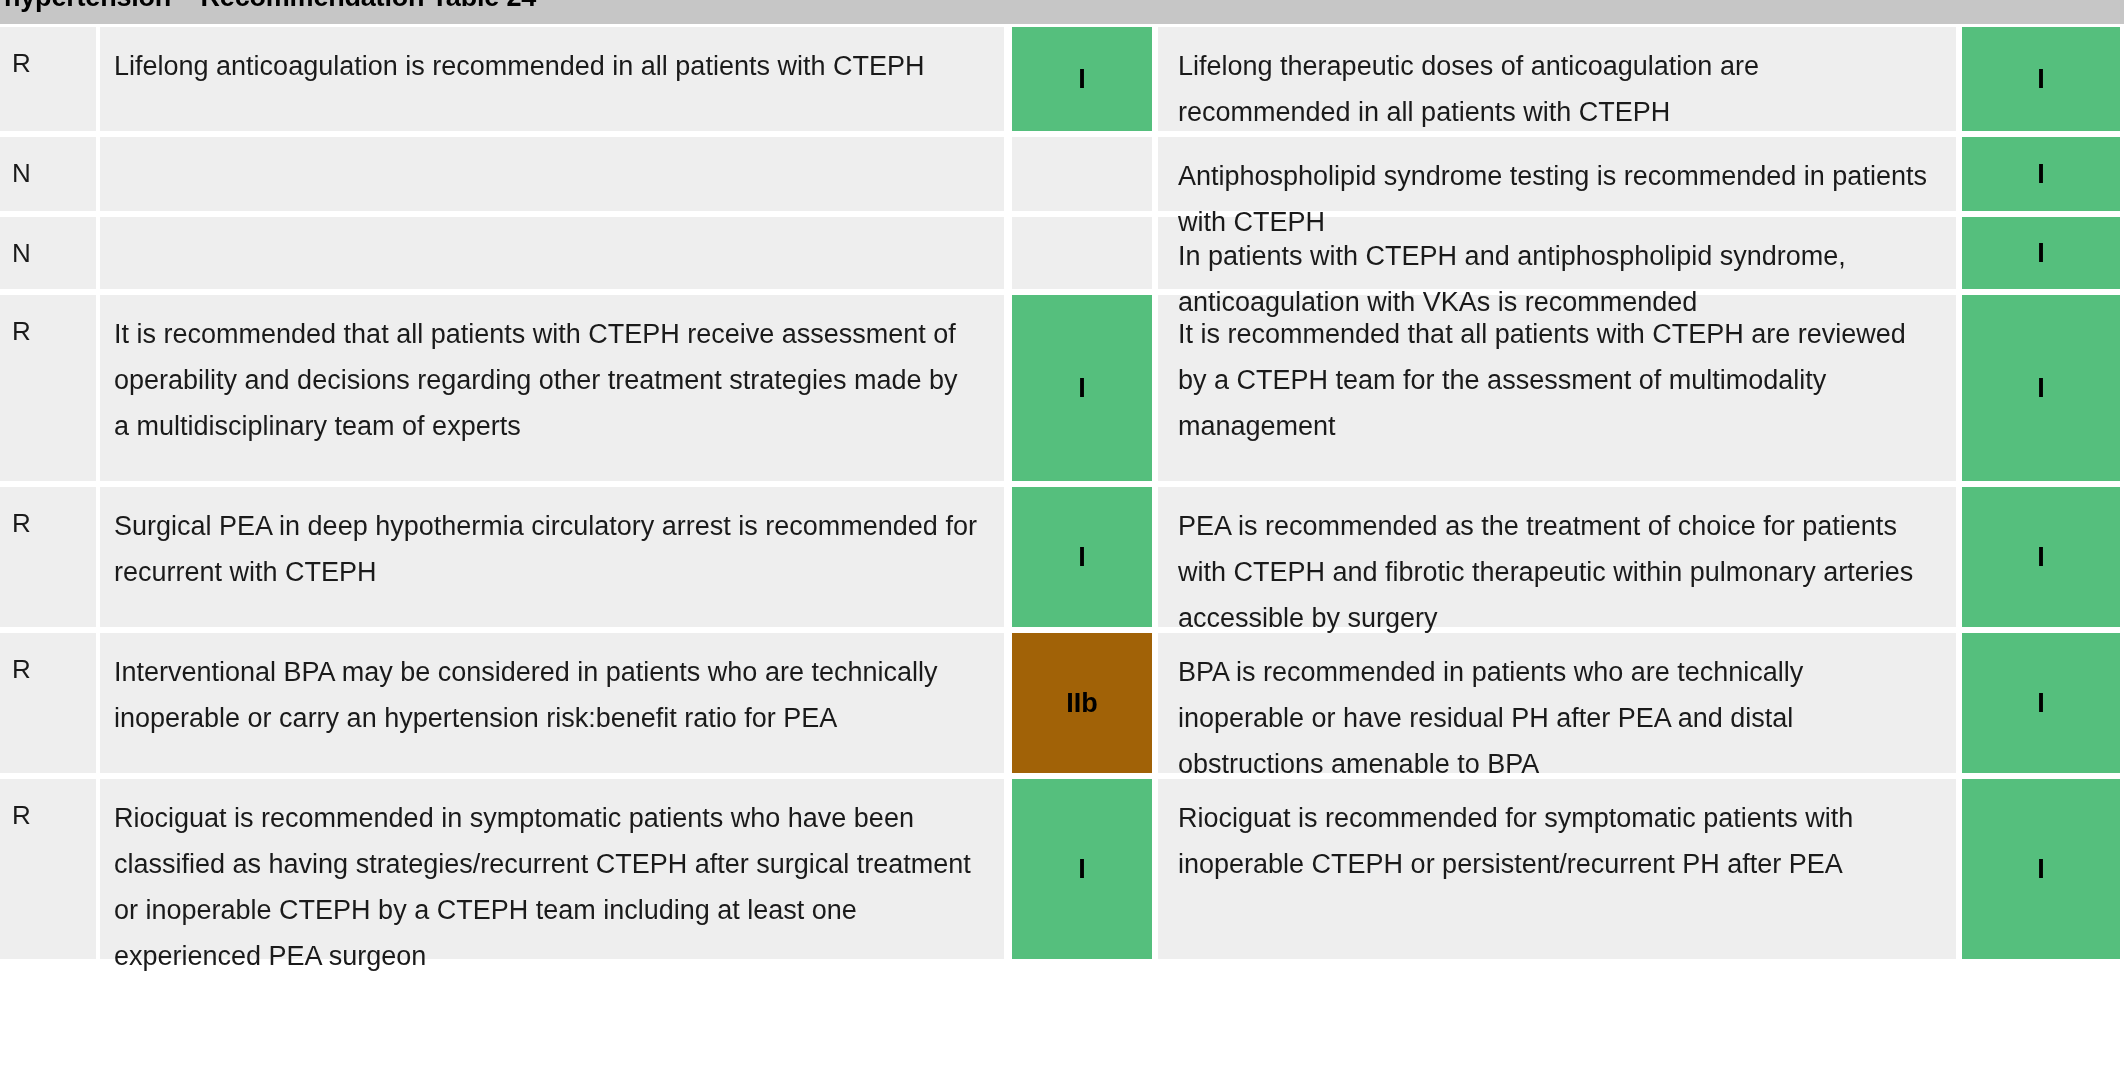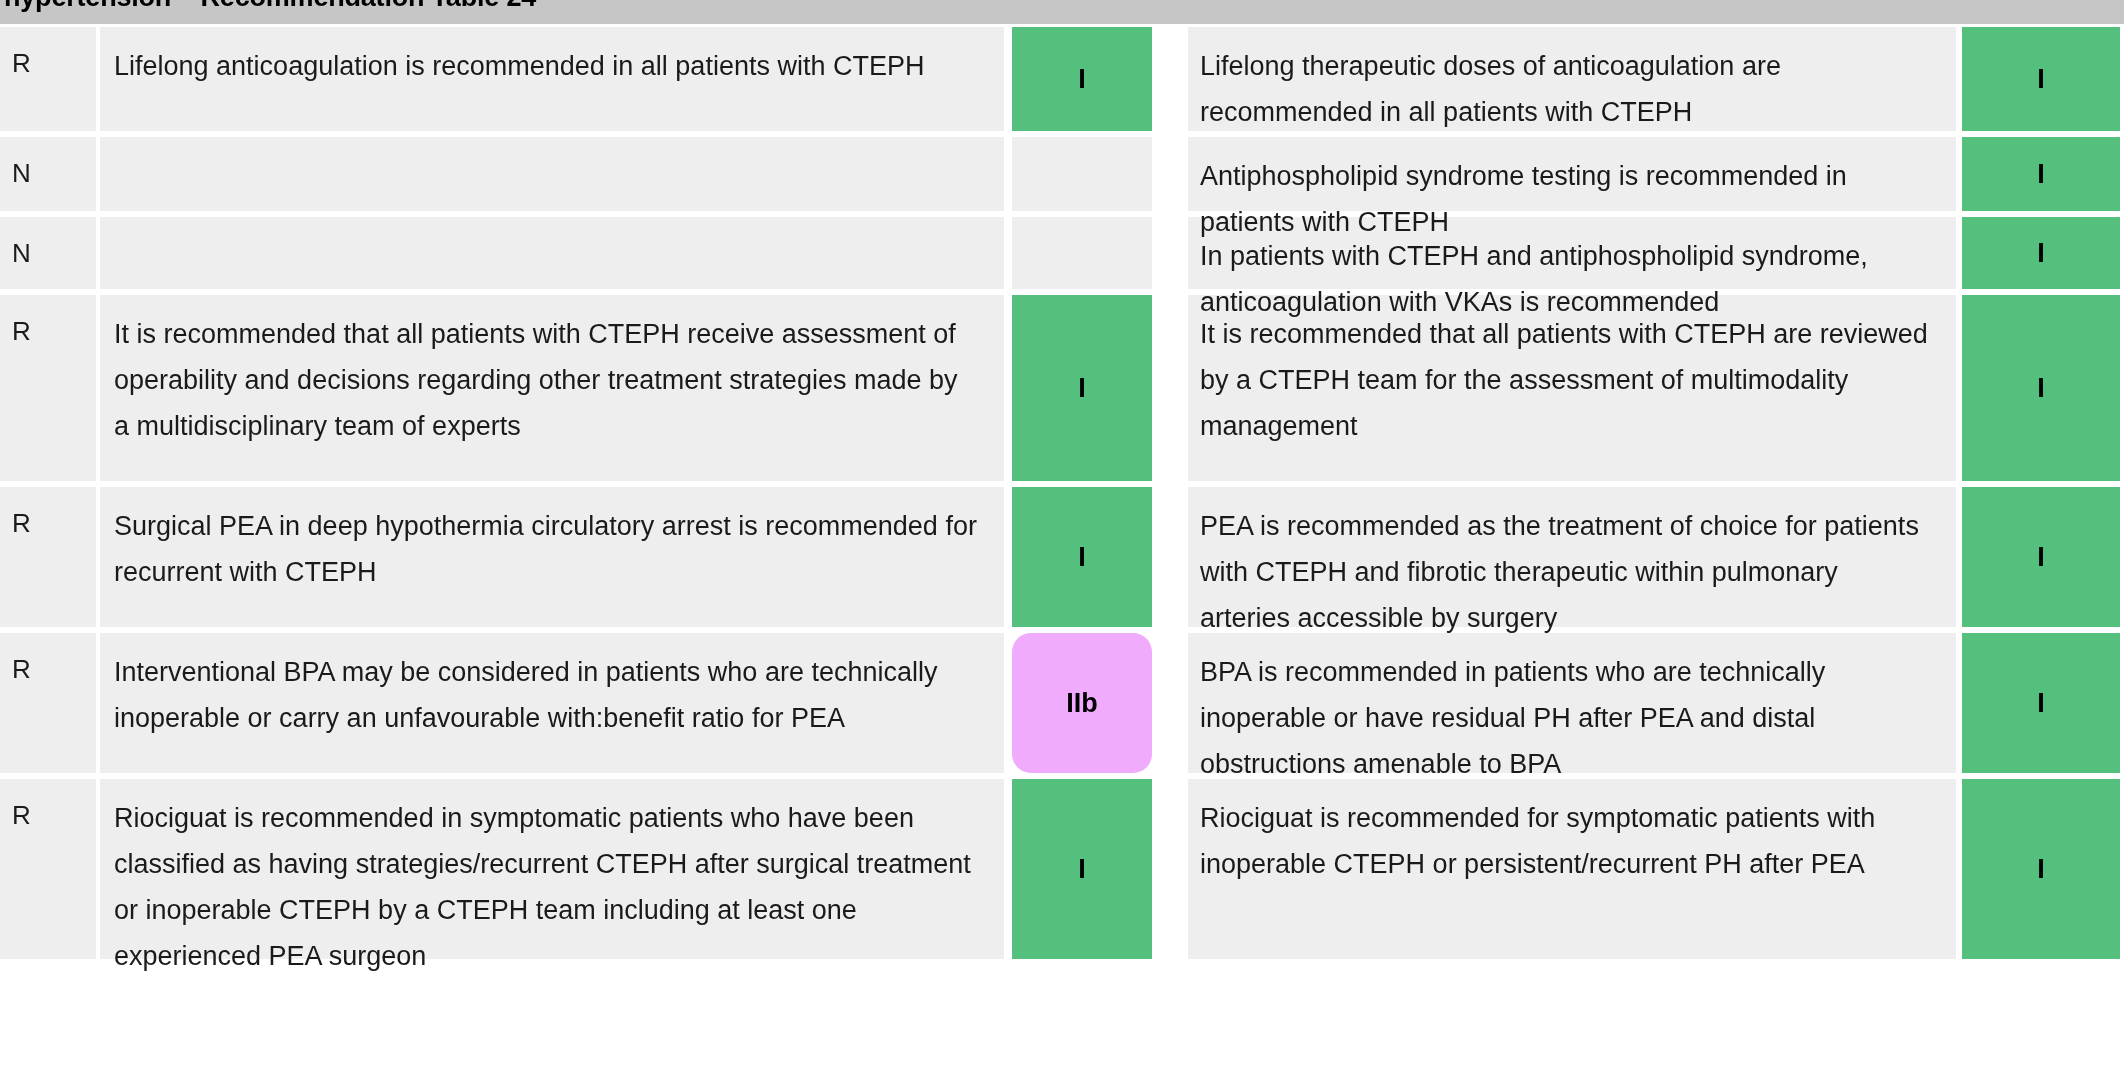--- a/index.html
+++ b/index.html
@@ -84,37 +84,36 @@
     font-size: 26px;
     line-height: 40px;
   }
   .cell.pad-text {
     margin: 3px 2px 3px 0;
     padding: 16px 26px 16px 14px;
     font-size: 27px;
     line-height: 46px;
   }
   .cell.pad-text.col-new {
-    padding: 16px 26px 16px 12px;
-    margin-left: 30px;
+    padding: 16px 26px 16px 20px;
   }
 
   
   .cls-cell {
     margin: 3px 6px 3px 6px;
     display: flex;
     align-items: center;
     justify-content: center;
     font-size: 27px;
     font-weight: bold;
     color: #000000;
     box-sizing: border-box;
   }
   .cls-cell.cls-I    { background: #55bf7d; }
-  .cls-cell.cls-IIb  { background: #f0abfc; border-radius: 19px; }
+  .cls-cell.cls-IIb  { background: #a16207; }
   .cls-cell.cls-none { background: #eeeeee; }
 
   .cls-cell.narrow { margin: 3px 4px 3px 4px; }
 
   
   tr.r-h1  .cell, tr.r-h1  .cls-cell { height: 104px; }
   tr.r-h2  .cell, tr.r-h2  .cls-cell { height: 74px;  }
   tr.r-h3  .cell, tr.r-h3  .cls-cell { height: 72px;  }
   tr.r-h4  .cell, tr.r-h4  .cls-cell { height: 186px; }
   tr.r-h5  .cell, tr.r-h5  .cls-cell { height: 140px; }
@@ -229,21 +228,21 @@
           <td>
             <div class="cls-cell cls-I narrow">I</div>
           </td>
         </tr>
 
         <tr class="r-h6">
           <td>
             <div class="cell pad-flag">R</div>
           </td>
           <td>
-            <div class="cell pad-text">Interventional BPA may be considered in patients who are technically inoperable or carry an unfavourable with:benefit ratio for PEA</div>
+            <div class="cell pad-text">Interventional BPA may be considered in patients who are technically inoperable or carry an hypertension risk:benefit ratio for PEA</div>
           </td>
           <td>
             <div class="cls-cell cls-IIb">IIb</div>
           </td>
           <td>
             <div class="cell pad-text col-new">BPA is recommended in patients who are technically inoperable or have residual PH after PEA and distal obstructions amenable to BPA</div>
           </td>
           <td>
             <div class="cls-cell cls-I narrow">I</div>
           </td>

